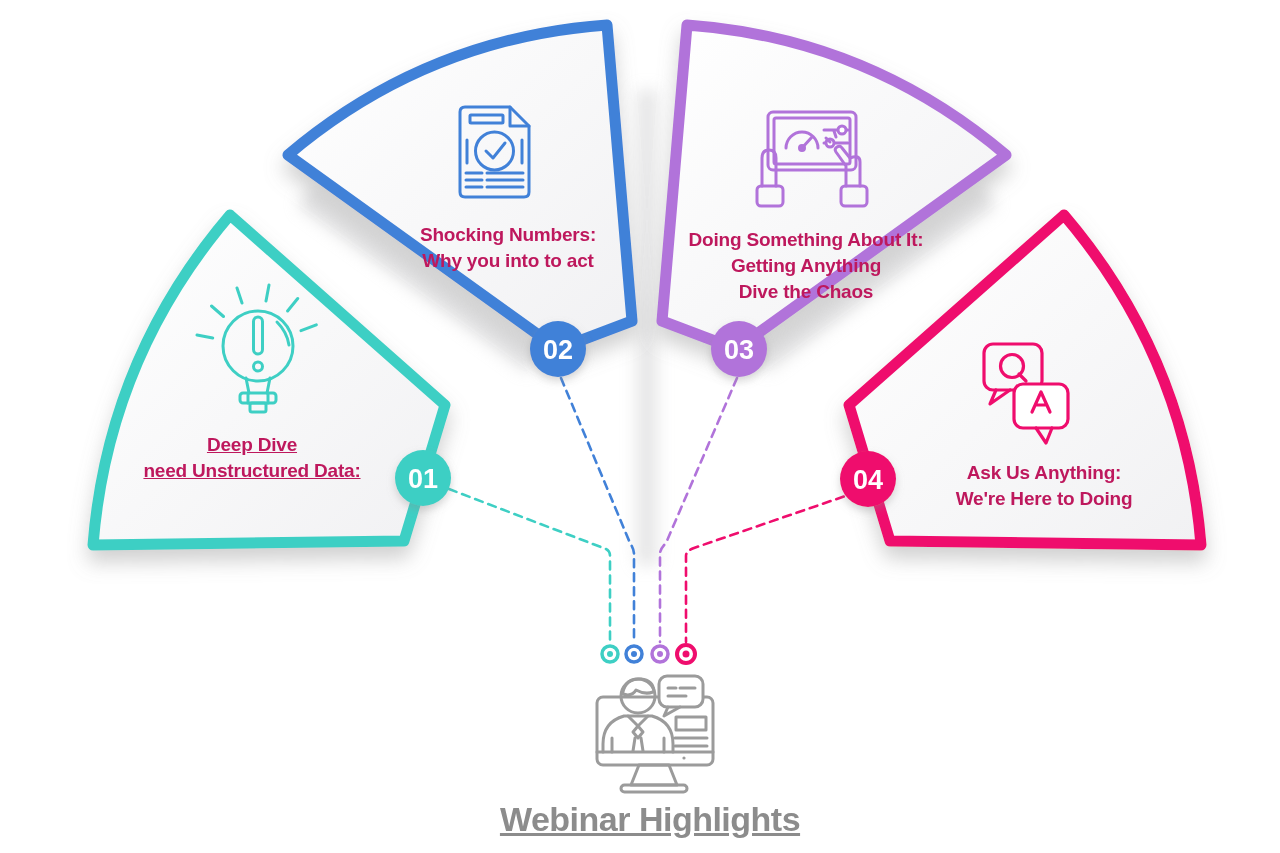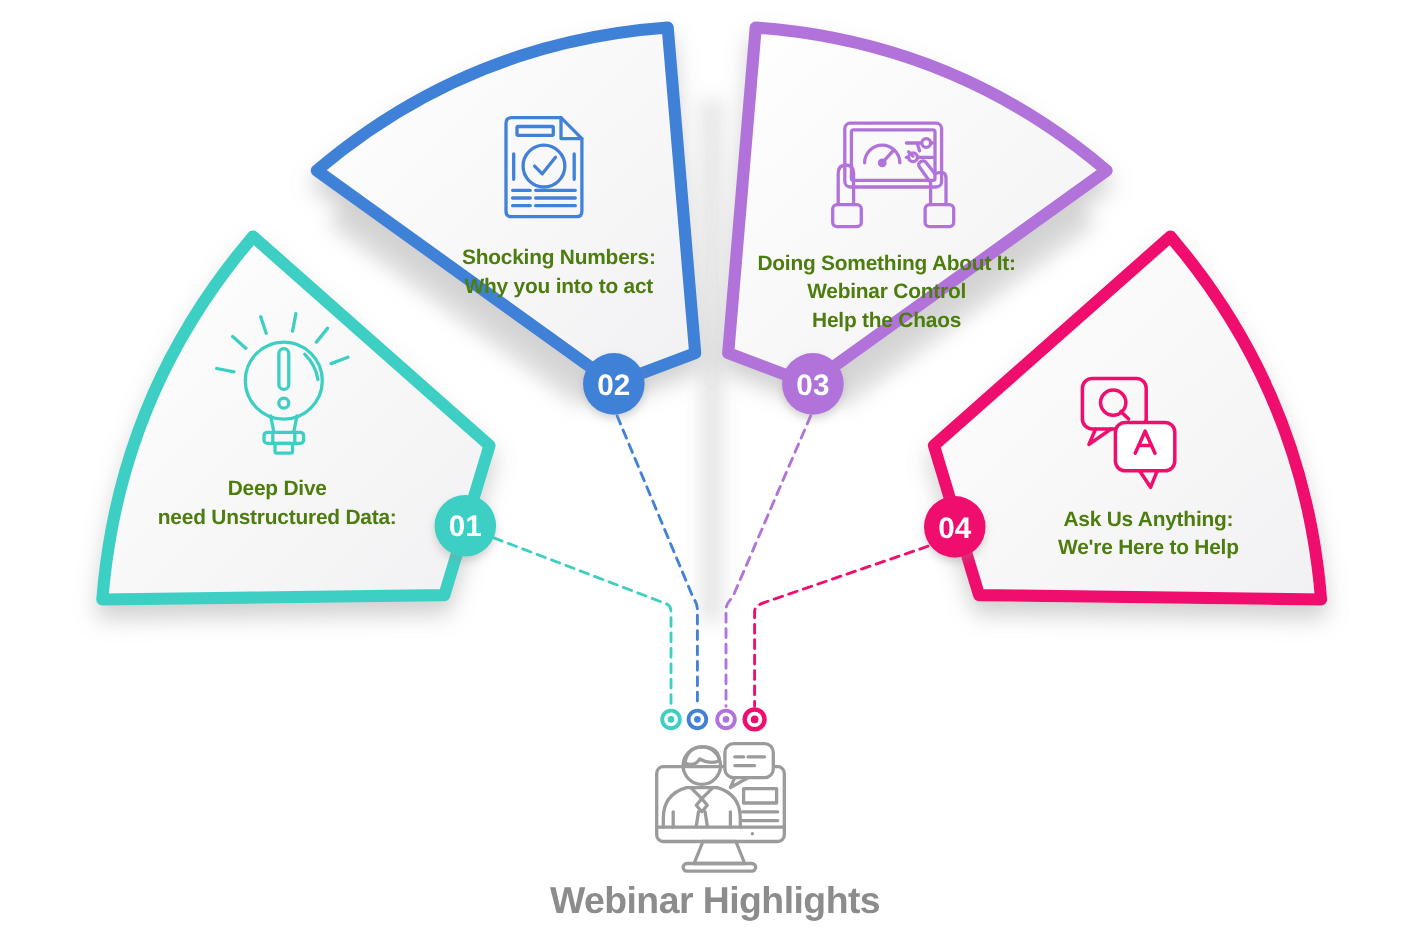--- a/index.html
+++ b/index.html
@@ -1,26 +1,26 @@
 <!DOCTYPE html>
 <html><head>
 <meta charset="utf-8">
 <style>
   html,body{margin:0;padding:0;background:#ffffff;}
   .stage{position:relative;width:1280px;height:853px;overflow:hidden;background:#ffffff;
          font-family:"Liberation Sans",sans-serif;}
   .stage svg{position:absolute;left:0;top:0;}
   .lbl{position:absolute;width:330px;text-align:center;
-       font:700 19px/26px "Liberation Sans",sans-serif;color:#4d7c0f;letter-spacing:-0.2px;}
-  #lbl1{left:87px;top:432px;}
+       font:700 19px/26px "Liberation Sans",sans-serif;color:#be185d;letter-spacing:-0.2px;}
+  #lbl1{left:87px;top:432px;text-decoration:underline;}
   #lbl2{left:343px;top:222px;}
   #lbl3{left:641px;top:227px;}
   #lbl4{left:879px;top:460px;text-align:center;}
   .title{position:absolute;left:400px;top:799px;width:500px;text-align:center;
-         font:700 34px/40px "Liberation Sans",sans-serif;color:#8c8c8c;letter-spacing:-0.5px;}
+         font:700 34px/40px "Liberation Sans",sans-serif;color:#8c8c8c;letter-spacing:-0.5px;text-decoration:underline;}
   .badge-num{font:700 27px "Liberation Sans",sans-serif;}
 </style>
 </head>
 <body>
 
 <div class="stage">
 <svg width="1280" height="853" viewBox="0 0 1280 853">
   <defs>
     <linearGradient id="petalFill" x1="0" y1="0" x2="1" y2="1">
       <stop offset="0" stop-color="#ffffff"></stop>
@@ -153,22 +153,22 @@
   <div class="lbl" id="lbl1">
     <div>Deep Dive</div>
     <div>need Unstructured Data:</div>
   </div>
   <div class="lbl" id="lbl2">
     <div>Shocking Numbers:</div>
     <div>Why you into to act</div>
   </div>
   <div class="lbl" id="lbl3">
     <div>Doing Something About It:</div>
-    <div>Webinar Control</div>
-    <div>Help the Chaos</div>
+    <div>Getting Anything</div>
+    <div>Dive the Chaos</div>
   </div>
   <div class="lbl" id="lbl4">
     <div>Ask Us Anything:</div>
-    <div>We're Here to Help</div>
+    <div>We're Here to Doing</div>
   </div>
 
   <div class="title">Webinar Highlights</div>
 </div>
 
 </body></html>

